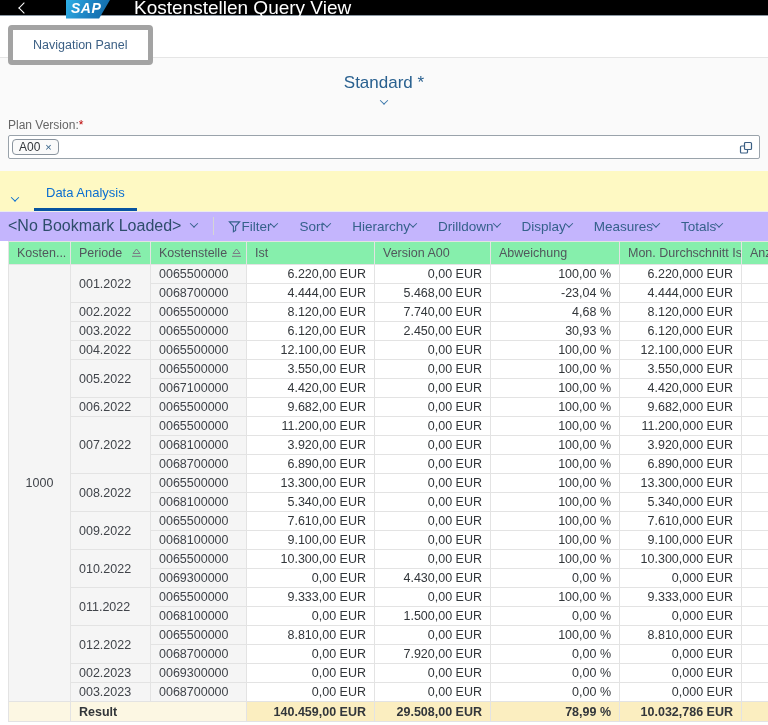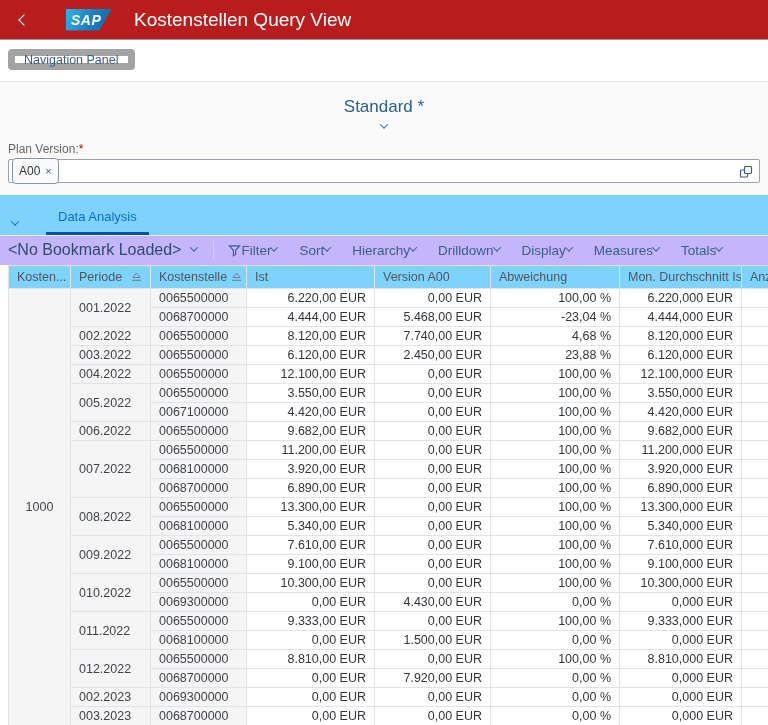--- a/index.html
+++ b/index.html
@@ -1,75 +1,75 @@
 <!DOCTYPE html>
 <html><head>
 <meta charset="utf-8">
 <style>
   * { margin:0; padding:0; box-sizing:border-box; }
   html,body { width:768px; height:725px; overflow:hidden; background:#fff;
     font-family:"Liberation Sans","DejaVu Sans",sans-serif; color:#32363a; }
 
   
-  .shell { height:40px; background:#b91c1c; display:flex; align-items:center;
+  .shell { height:16px; background:#000000; display:flex; align-items:center;
     padding:0 10px; border-bottom:1px solid #8a97a3; }
   .back-btn { width:28px; height:24px; display:flex; align-items:center; justify-content:center; cursor:pointer; }
   .chev { display:inline-block; width:6px; height:6px; border-right:1.5px solid currentColor;
     border-bottom:1.5px solid currentColor; transform:rotate(45deg) translate(-1px,-1px); }
   .chev-left { width:8px; height:8px; border-color:#fff; transform:rotate(135deg); }
   .sap-logo { width:46px; height:22px; margin-left:28px;
     background:linear-gradient(115deg,#2fb2e8 0%,#1b7fc0 55%,#0f649f 100%);
     clip-path:polygon(0 0,100% 0,72% 100%,0 100%);
     color:#fff; font-weight:bold; font-style:italic; font-size:14px;
     display:flex; align-items:center; padding-left:5px; letter-spacing:.5px; }
   .shell-title { color:#fff; font-weight:normal; font-size:19px; margin-left:22px; }
 
   
   .subheader { height:42px; padding:9px 8px; border-bottom:1px solid #e5e5e5; background:#fff; }
-  .nav-panel-btn { display:inline-flex; align-items:center; height:21px; padding:0 9px;
-    border:7px solid #a3a3a3; border-radius:4px; background:#fff; color:#3b5f84;
+  .nav-panel-btn { display:inline-flex; align-items:center; height:40px; padding:0 20px;
+    border:5px solid #a3a3a3; border-radius:4px; background:#fff; color:#3b5f84;
     font-size:12.5px; cursor:pointer; }
 
   
   .filterbar { background:#fafafa; padding:15px 8px 12px 8px; }
   .variant-row { display:flex; align-items:center; gap:9px; color:#29608f; margin-bottom:13px;flex-direction:column; }
   .variant-name { font-size:17px; }
   .variant-chev { color:#3b78ab; margin-top:-3px; }
   .field-label { font-size:12px; color:#666; margin-bottom:3px; }
   .req { color:#bb0000; font-size:12px; vertical-align:top; }
   .mi-input { position:relative; width:752px; height:24px; background:#fff;
     border:1px solid #9aa3ab; border-radius:2px; display:flex; align-items:center; padding:0 26px 0 3px; }
-  .token { display:inline-flex; align-items:center; gap:5px; height:26px; padding:0 6px;
+  .token { display:inline-flex; align-items:center; gap:5px; height:16px; padding:0 6px;
     border:1px solid #8a949e; border-radius:4px; background:#fafafa; font-size:12px; color:#32363a; }
   .token-x { color:#346187; font-size:11px; cursor:pointer; line-height:1; }
   .value-help { position:absolute; right:5px; top:4px; width:16px; height:16px; cursor:pointer; color:#3b5f84; }
 
   
-  .tabbar { display:flex; align-items:flex-end; gap:20px; padding:12px 24px 0 8px; background:#7dd3fc;
+  .tabbar { display:flex; align-items:flex-end; gap:8px; padding:12px 24px 0 8px; background:#fef9c3;
     border-bottom:1px solid #ececec; }
   .tab-collapse { color:#0a6ed1; margin:0 8px 9px 4px; cursor:pointer; }
   .tab { font-size:13px; color:#32363a; padding:2px 12px 8px 12px; cursor:pointer; border-bottom:3px solid transparent; }
   .tab.active { color:#0a6ed1; border-bottom-color:#0854a0; }
 
   
   .toolbar { display:flex; align-items:center; padding:5px 8px 6px 8px; background:#c4b5fd; }
   .bookmark { font-size:16px; color:#2e4d6b; display:flex; align-items:center; gap:10px; cursor:pointer; }
   .tb-sep { width:1px; height:18px; background:#d5d5d5; margin:0 14px 0 16px; }
   .menu { display:flex; align-items:center; font-size:13.5px; color:#35618b;
     margin-right:22px; cursor:pointer; white-space:nowrap; }
   .menu .chev { border-color:#35618b; margin-top:-2px; }
   .bookmark .chev { border-color:#35618b; margin-top:-2px; }
   .funnel { width:13px; height:13px; }
 
   
   .table-wrap { margin-left:8px; width:760px; overflow:hidden; }
   table { border-collapse:collapse; table-layout:fixed; width:843px; font-size:12.5px; }
   th, td { border:1px solid #e3e3e3; padding:0 8px; height:19px; overflow:hidden;
     white-space:nowrap; text-overflow:ellipsis; }
-  thead th { background:#7dd3fc; height:23px; font-weight:normal; color:#51575c;
+  thead th { background:#86efac; height:23px; font-weight:normal; color:#51575c;
     text-align:center; cursor:pointer; }
   th .hwrap { display:flex; align-items:center; justify-content:space-between; gap:4px; }
   .sort-ic { flex:0 0 auto; width:11px; height:10px; }
   td.dim { background:#f5f5f5; color:#40444a; cursor:pointer; }
   td.kosten-cell { text-align:center; vertical-align:middle; }
   td.periode-cell { vertical-align:middle; }
   td.num { text-align:right; background:#fff; cursor:pointer; }
   tr.result-row td { font-weight:bold; height:20px; }
   tr.result-row .r-dim { background:#fcf7e3; }
   tr.result-row .r-num { background:#fbeec0; text-align:right; }
@@ -247,21 +247,21 @@
           <td class="num">7.740,00 EUR</td>
           <td class="num">4,68 %</td>
           <td class="num">8.120,000 EUR</td>
           <td class="num"></td>
         </tr>
         <tr>
           <td class="dim periode-cell" rowspan="1">003.2022</td>
           <td class="dim">0065500000</td>
           <td class="num">6.120,00 EUR</td>
           <td class="num">2.450,00 EUR</td>
-          <td class="num">23,88 %</td>
+          <td class="num">30,93 %</td>
           <td class="num">6.120,000 EUR</td>
           <td class="num"></td>
         </tr>
         <tr>
           <td class="dim periode-cell" rowspan="1">004.2022</td>
           <td class="dim">0065500000</td>
           <td class="num">12.100,00 EUR</td>
           <td class="num">0,00 EUR</td>
           <td class="num">100,00 %</td>
           <td class="num">12.100,000 EUR</td>

